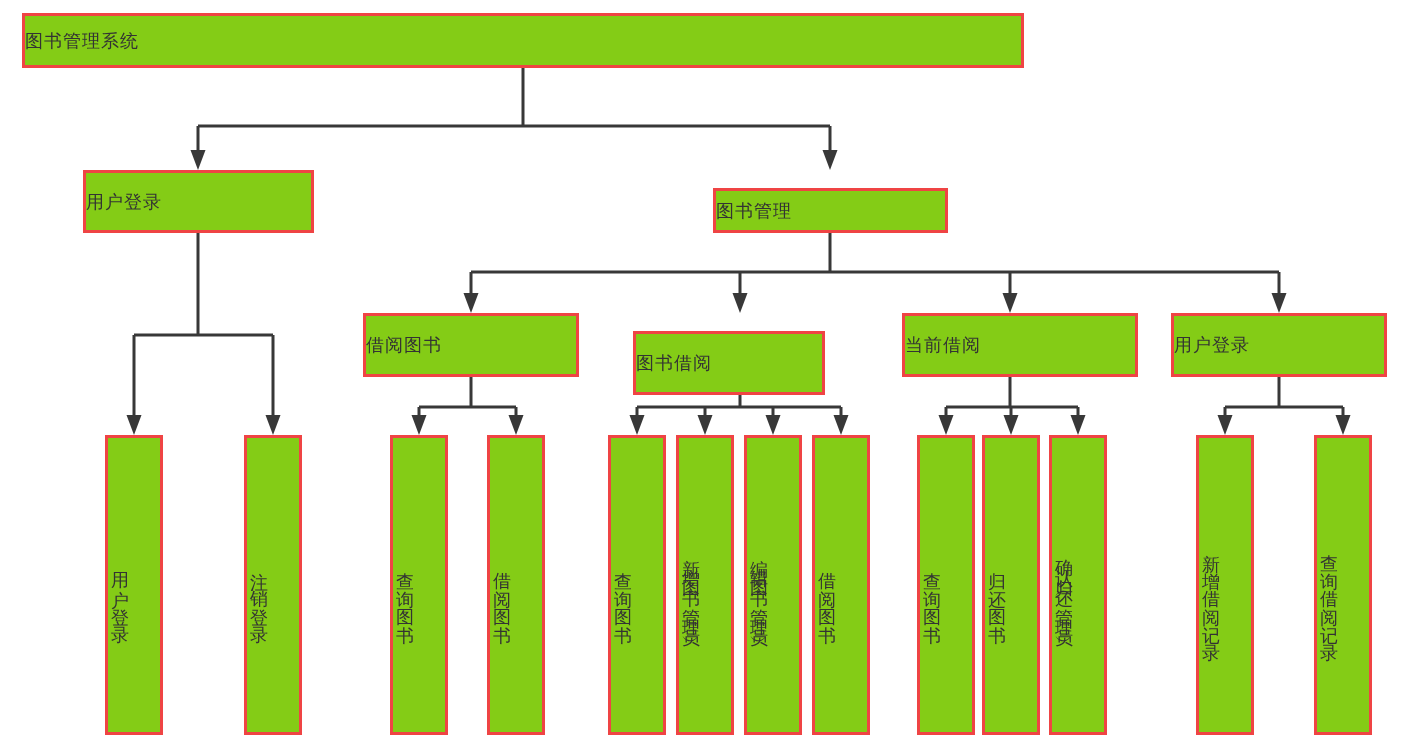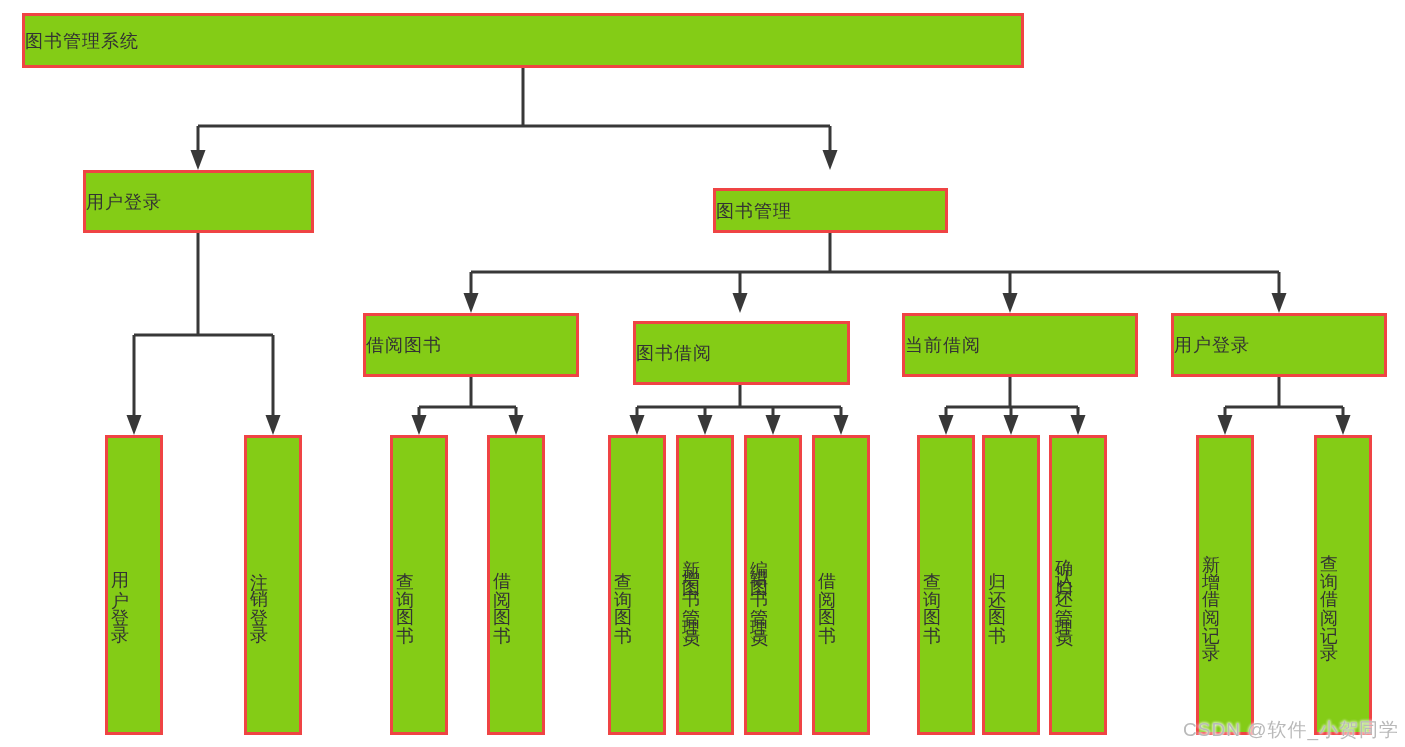--- a/index.html
+++ b/index.html
@@ -101,21 +101,21 @@
   <div class="box" style="left:83px;top:170px;width:231px;height:63px">
     <span class="ht">用户登录</span>
   </div>
   <div class="box" style="left:713px;top:188px;width:235px;height:45px">
     <span class="ht">图书管理</span>
   </div>
 
   <div class="box" style="left:363px;top:313px;width:216px;height:64px">
     <span class="ht">借阅图书</span>
   </div>
-  <div class="box" style="left:633px;top:321px;width:217px;height:64px">
+  <div class="box" style="left:633px;top:331px;width:192px;height:64px">
     <span class="ht">图书借阅</span>
   </div>
   <div class="box" style="left:902px;top:313px;width:236px;height:64px">
     <span class="ht">当前借阅</span>
   </div>
   <div class="box" style="left:1171px;top:313px;width:216px;height:64px">
     <span class="ht">用户登录</span>
   </div>
 
   <div class="box" style="left:105px;top:435px;width:58px;height:300px">
@@ -155,15 +155,14 @@
     <span class="vt long">确认归还（管理员）</span>
   </div>
 
   <div class="box" style="left:1196px;top:435px;width:58px;height:300px">
     <span class="vt">新增借阅记录</span>
   </div>
   <div class="box" style="left:1314px;top:435px;width:58px;height:300px">
     <span class="vt">查询借阅记录</span>
   </div>
 
-  <div id="watermark">CSDN @软件_小贺同学</div>
 
 </div>
 
 </body></html>

